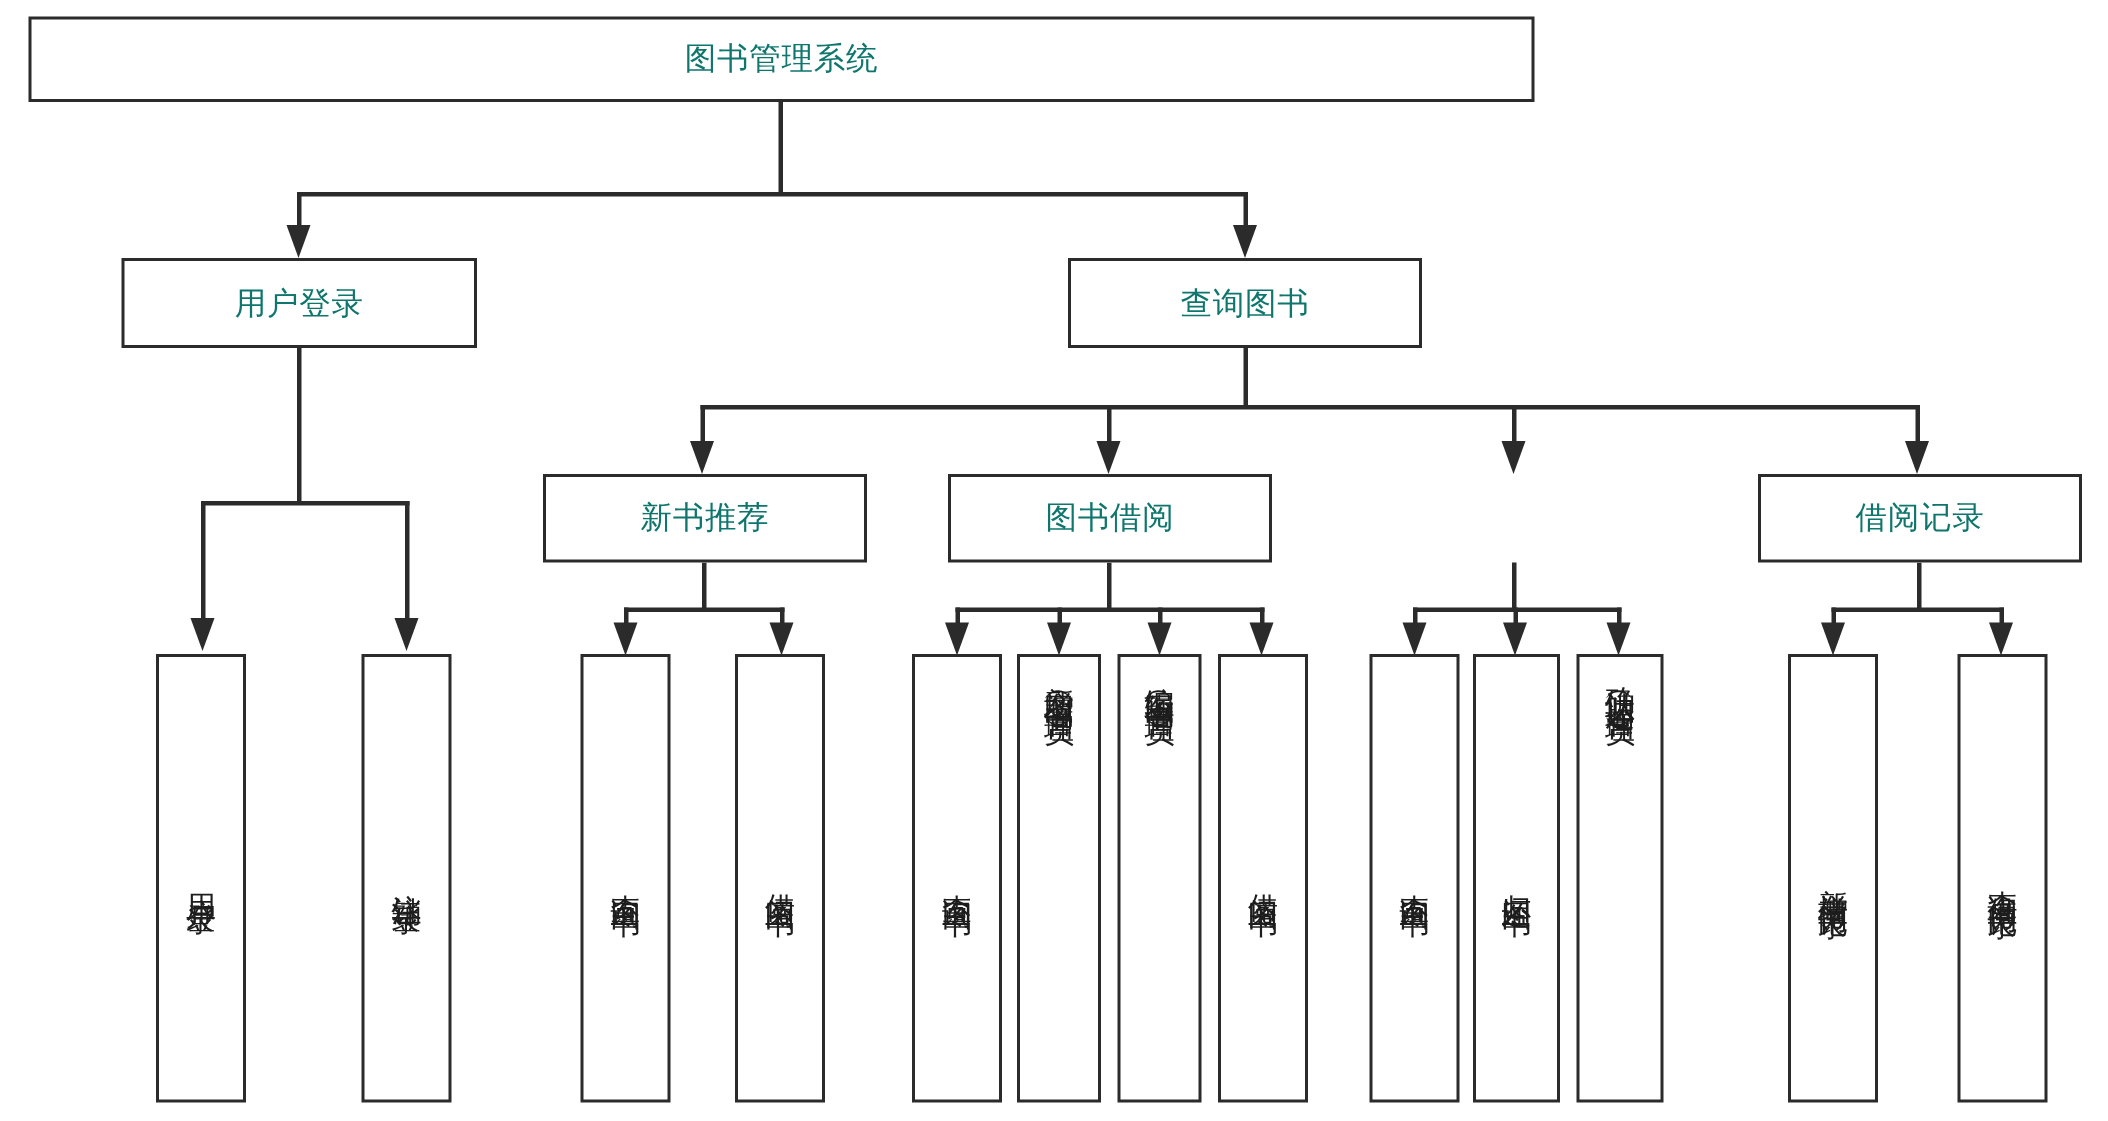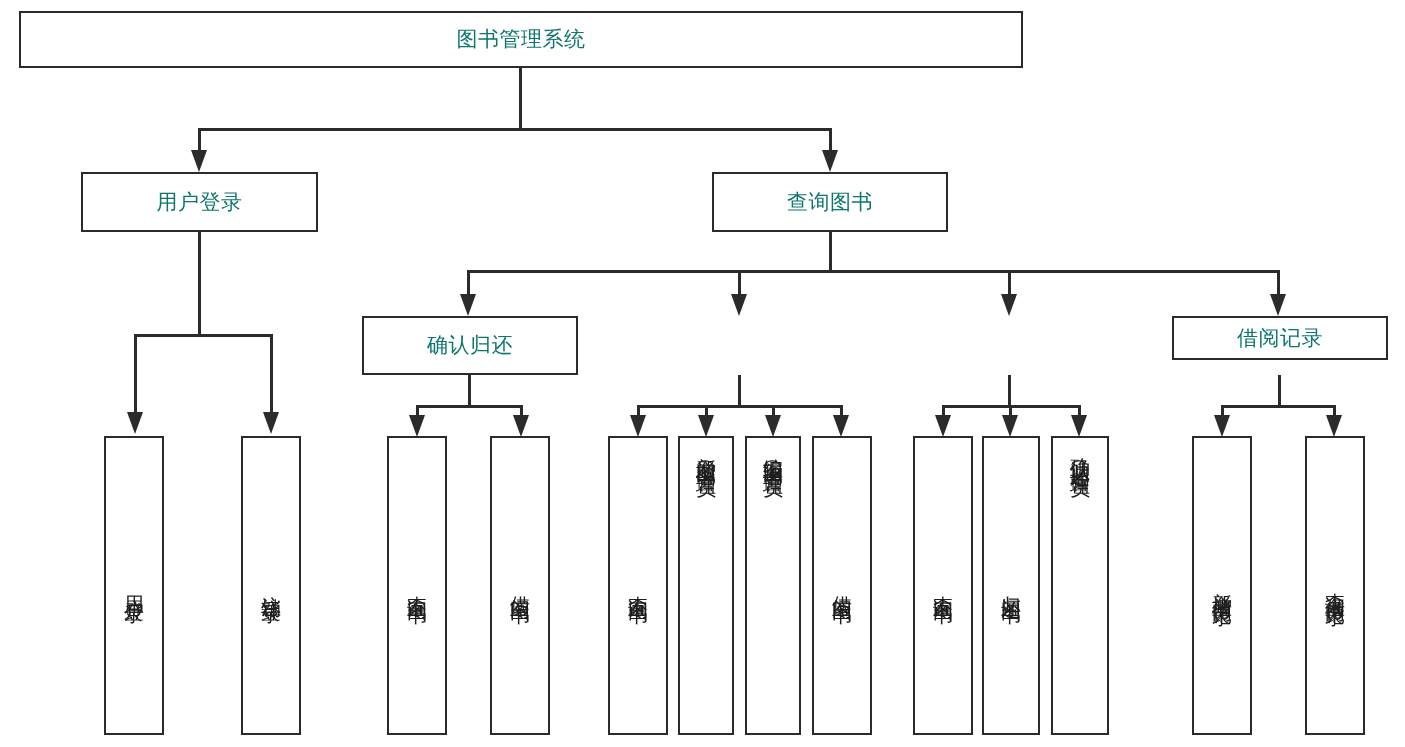--- a/index.html
+++ b/index.html
@@ -138,23 +138,26 @@
   <div class="vline" style="left:738px; top:270px; width:3px; height:26px;"></div>
   <div class="arrow" style="left:731px; top:294px;"></div>
 
   <div class="vline" style="left:1008px; top:270px; width:3px; height:26px;"></div>
   <div class="arrow" style="left:1001px; top:294px;"></div>
 
   <div class="vline" style="left:1277px; top:270px; width:3px; height:26px;"></div>
   <div class="arrow" style="left:1270px; top:294px;"></div>
 
   <div class="node" style="left:362px; top:316px; width:216px; height:59px;">
-    <span class="label">确认归还</span>
-  </div>
-  <div class="node" style="left:1172px; top:316px; width:216px; height:44px;">
+    <span class="label">新书推荐</span>
+  </div>
+  <div class="node" style="left:632px; top:316px; width:216px; height:59px;">
+    <span class="label">图书借阅</span>
+  </div>
+  <div class="node" style="left:1172px; top:316px; width:216px; height:59px;">
     <span class="label">借阅记录</span>
   </div>
 
   <div class="vline" style="left:468px; top:375px; width:3px; height:32px;"></div>
   <div class="hline" style="left:416px; top:405px; width:107px; height:3px;"></div>
   <div class="vline" style="left:416px; top:405px; width:3px; height:14px;"></div>
   <div class="arrow" style="left:409px; top:415px;"></div>
   <div class="vline" style="left:520px; top:405px; width:3px; height:14px;"></div>
   <div class="arrow" style="left:513px; top:415px;"></div>
 

